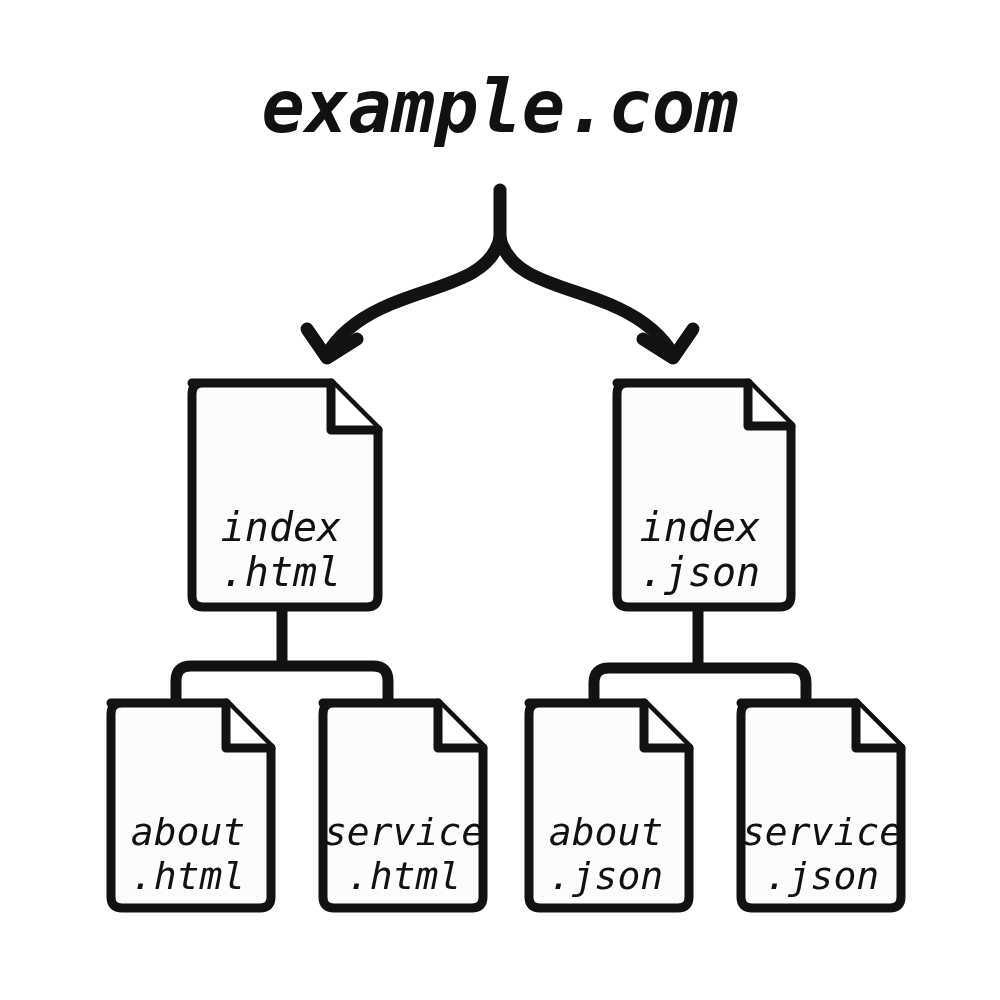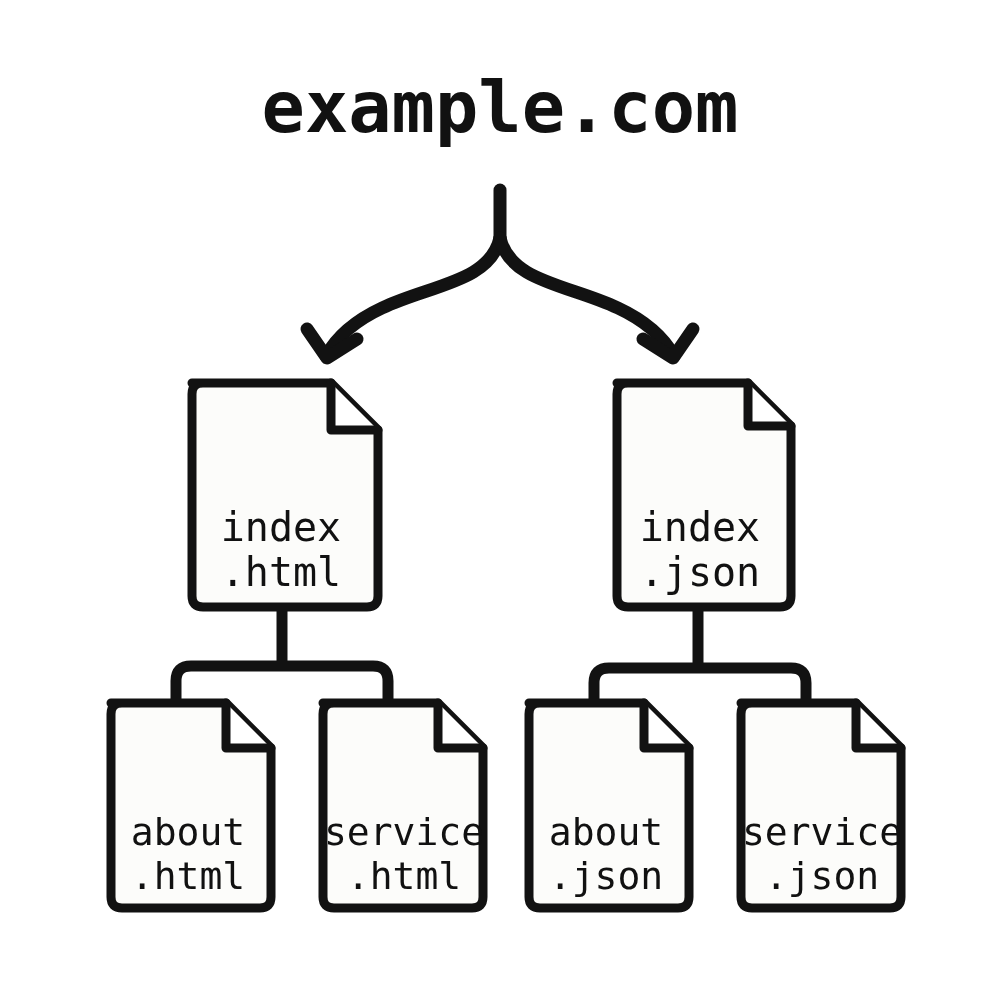--- a/index.html
+++ b/index.html
@@ -11,20 +11,21 @@
     width: 1000px;
     height: 1000px;
     overflow: hidden;
     font-family: "DejaVu Sans Mono", "Liberation Mono", monospace;
   }
   #diagram-root {
     position: relative;
     width: 1000px;
     height: 1000px;
     background: #ffffff;
+    font-style: italic;
   }
   #diagram-svg {
     position: absolute;
     top: 0;
     left: 0;
     width: 1000px;
     height: 1000px;
     display: block;
   }
   .site-title {

